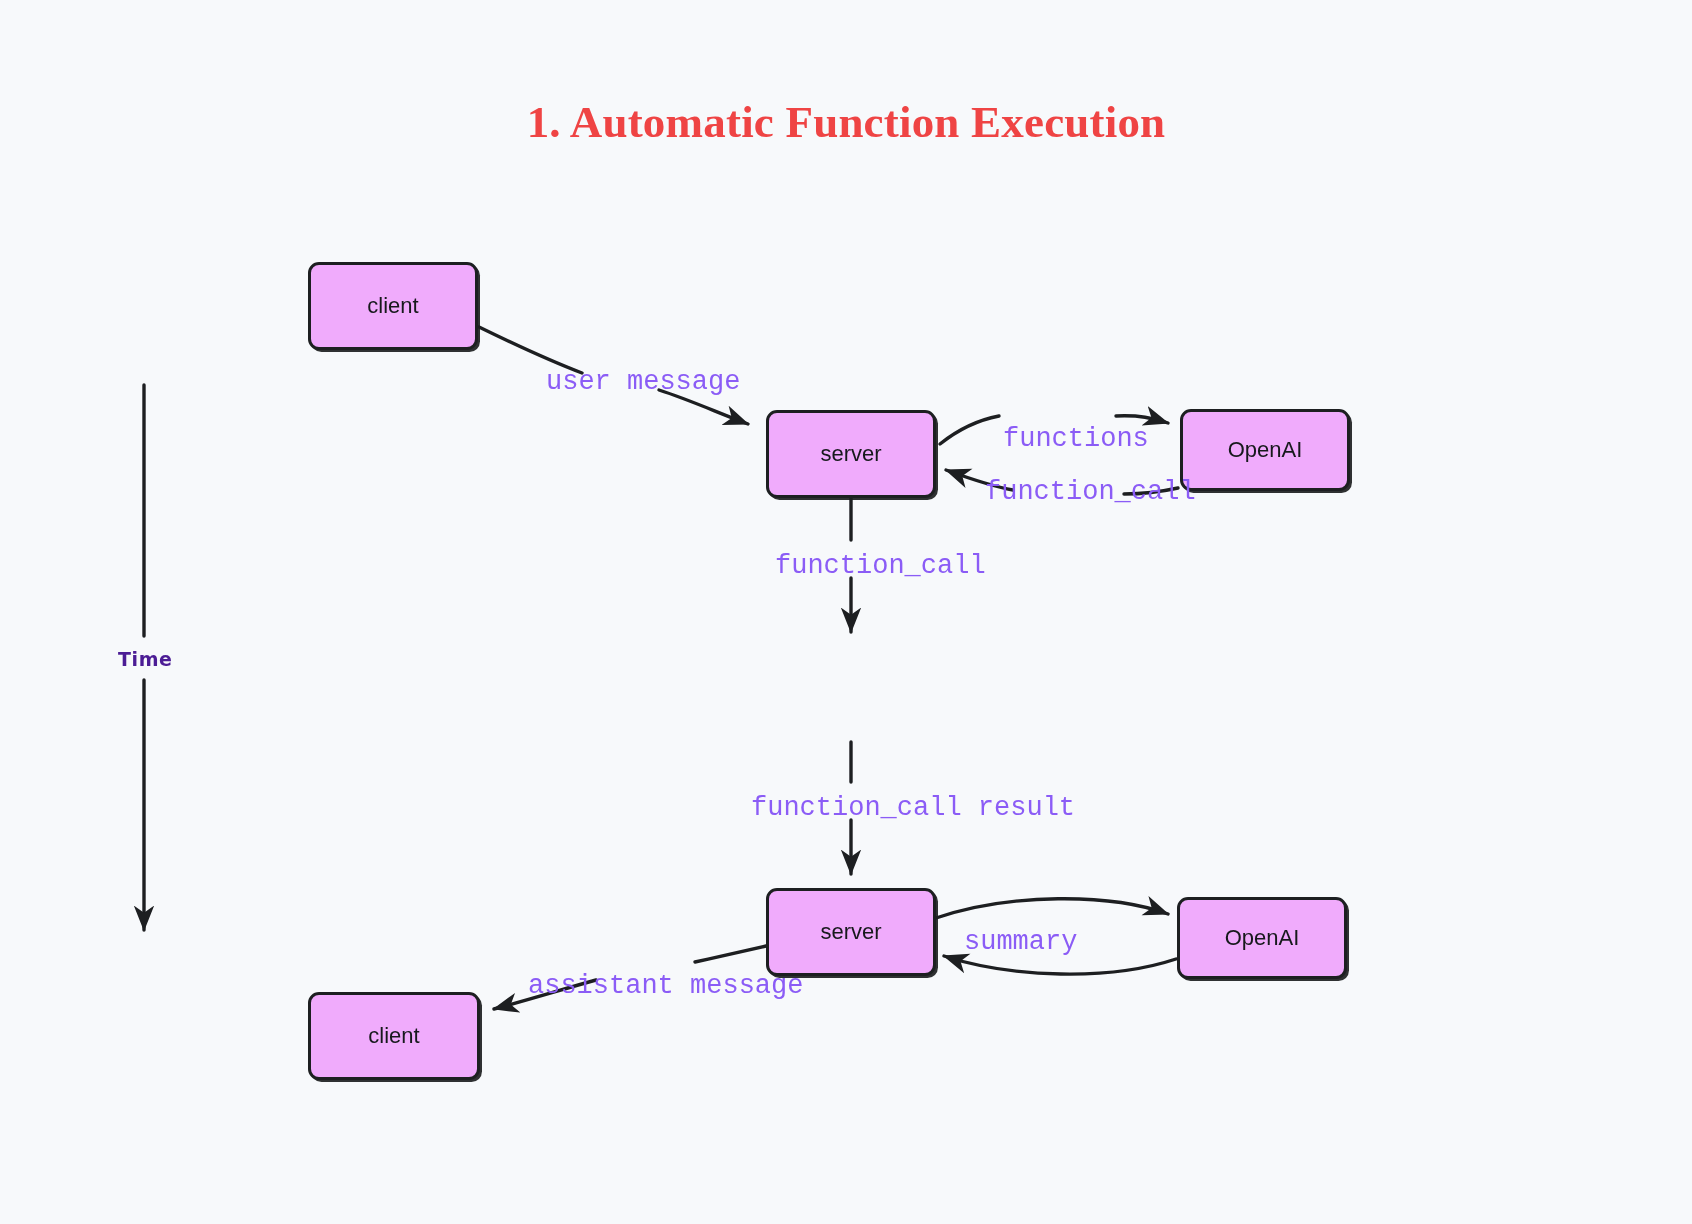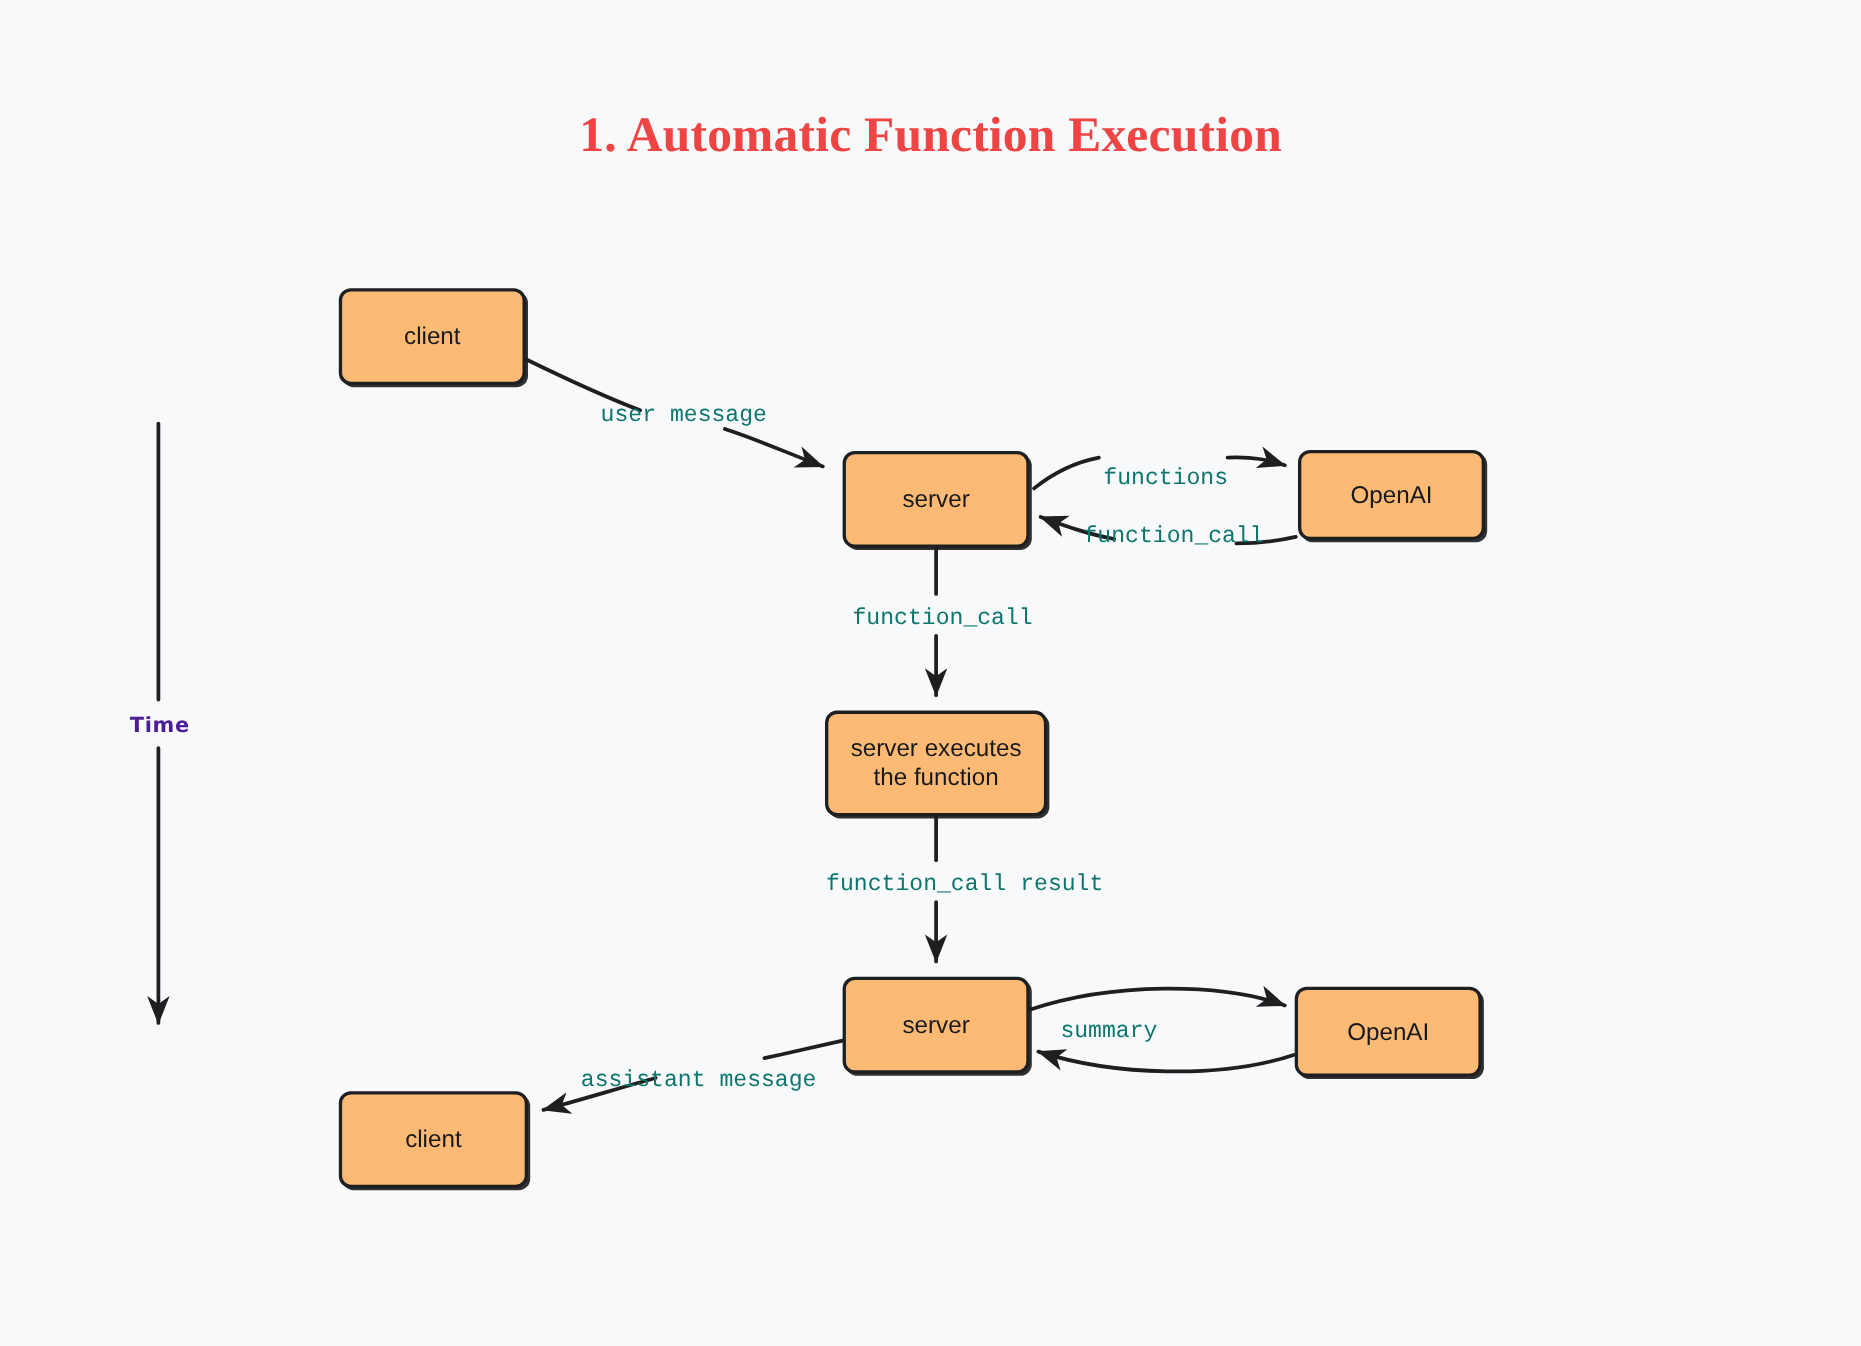--- a/index.html
+++ b/index.html
@@ -33,21 +33,21 @@
     font-family: "Liberation Serif", serif;
     font-size: 45px;
     font-weight: 700;
     color: #ef4444;
     letter-spacing: 0.2px;
   }
   
   .node {
     position: absolute;
     box-sizing: border-box;
-    background: #fdba74;
+    background: #f0abfc;
     border: 3.4px solid #1d1f21;
     border-radius: 11px;
     display: flex;
     align-items: center;
     justify-content: center;
     text-align: center;
     color: #17191c;
     font-family: "Liberation Sans", sans-serif;
     font-size: 22px;
     line-height: 1.22;
@@ -60,22 +60,22 @@
   #node-openai-top   { left: 1180px; top: 409px; width: 170px; height: 82px; }
   #node-exec         { left: 750px;  top: 646px; width: 202px; height: 96px; }
   #node-server-bot   { left: 766px;  top: 888px; width: 170px; height: 88px; }
   #node-openai-bot   { left: 1177px; top: 897px; width: 170px; height: 82px; }
   #node-client-bot   { left: 308px;  top: 992px; width: 172px; height: 88px; }
 
   
   .edge-label {
     position: absolute;
     font-family: "Liberation Mono", monospace;
-    font-size: 21px;
-    color: #0f766e;
+    font-size: 27px;
+    color: #8b5cf6;
     white-space: nowrap;
     letter-spacing: 0px;
   }
   #label-user-message      { left: 546px;  top: 367px; }
   #label-functions         { left: 1003px; top: 424px; }
   #label-function-call-ret { left: 985px;  top: 477px; }
   #label-function-call-dn  { left: 775px;  top: 551px; }
   #label-fc-result         { left: 735px;  top: 793px; margin-left: 16px; }
   #label-summary           { left: 964px; top: 927px; }
   #label-assistant-message { left: 528px;  top: 971px; }
@@ -140,26 +140,20 @@
   </div>
 
   <div class="node" id="node-server-top">
     <span>server</span>
   </div>
 
   <div class="node" id="node-openai-top">
     <span>OpenAI</span>
   </div>
 
-  <div class="node" id="node-exec">
-    <div>
-      <span>server executes</span>
-      <span>the function</span>
-    </div>
-  </div>
 
   <div class="node" id="node-server-bot">
     <span>server</span>
   </div>
 
   <div class="node" id="node-openai-bot">
     <span>OpenAI</span>
   </div>
 
   <div class="node" id="node-client-bot">

